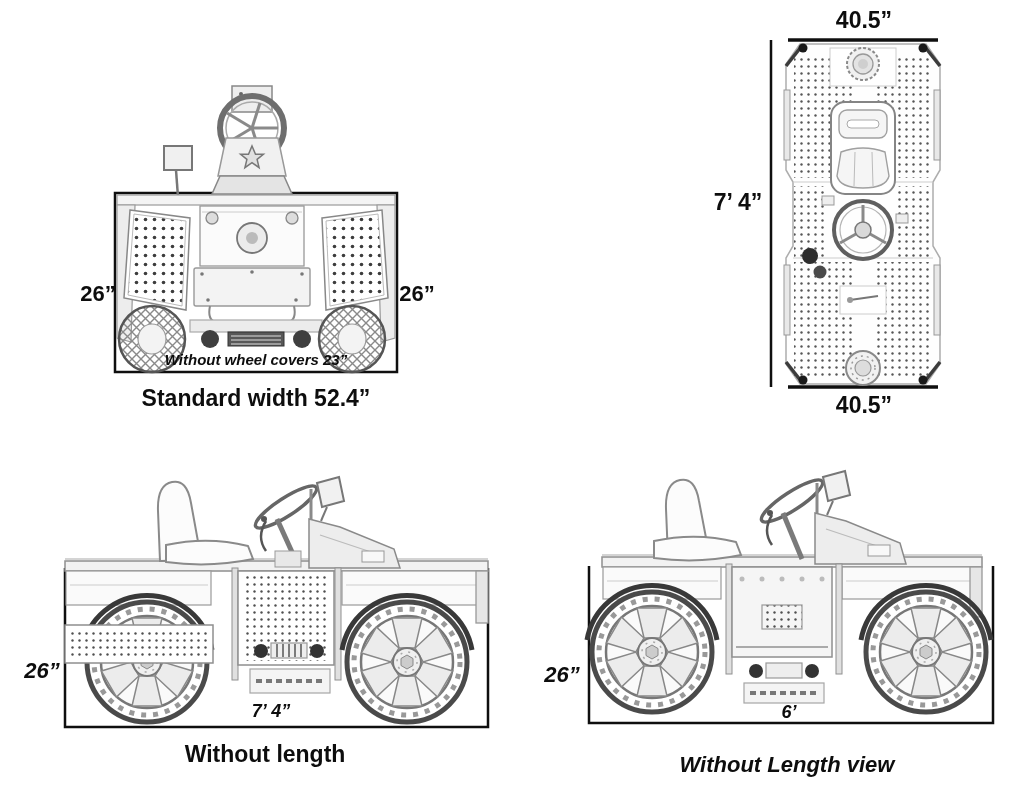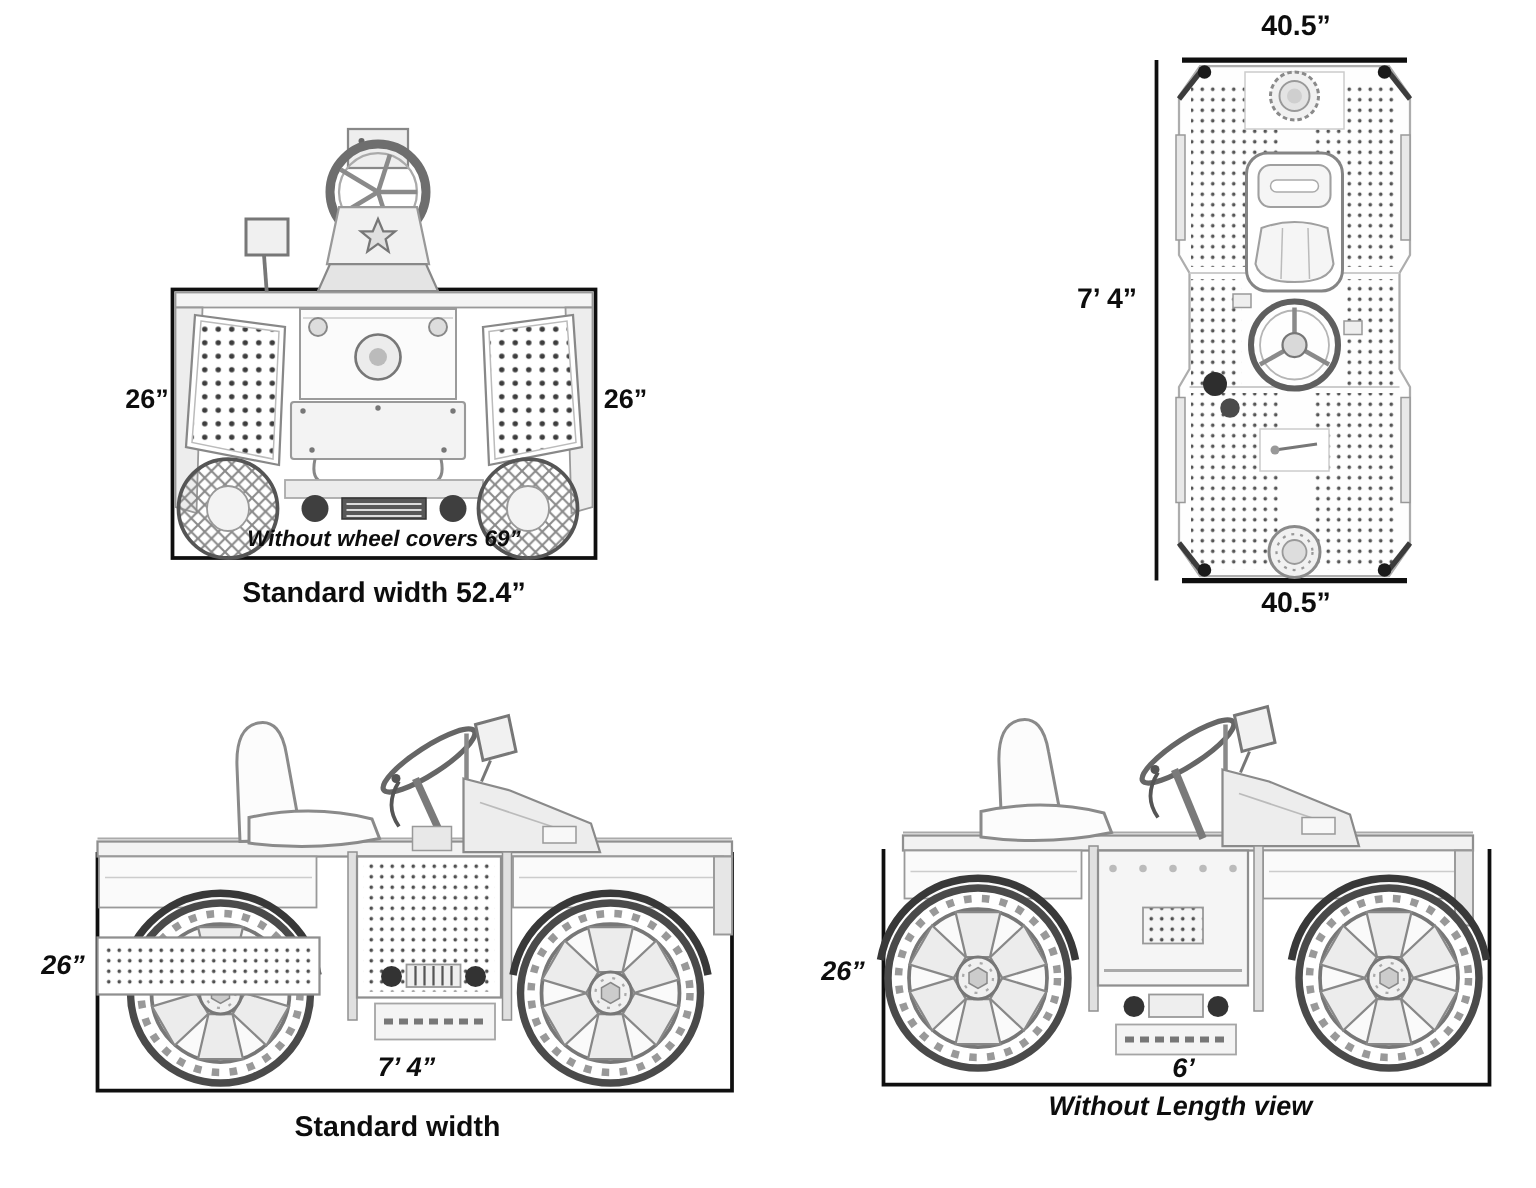--- a/index.html
+++ b/index.html
@@ -6,23 +6,23 @@
   .canvas{
     position:relative;width:1024px;height:792px;background:#fff;
     font-family:"Liberation Sans", sans-serif;color:#0d0d0d;overflow:hidden;
   }
   .view{position:absolute;}
   .view svg{position:absolute;left:0;top:0;display:block;}
   .lbl{
     position:absolute;font-weight:bold;text-align:center;
     line-height:1.1;white-space:nowrap;color:#0d0d0d;
   }
-  .s19{font-size:19px;}
+  .s19{font-size:23px;}
   .s18{font-size:18px;}
-  .s17{font-size:18px;}
+  .s17{font-size:22px;margin-top:25px;}
   .s15{font-size:15px;}
   .it{font-style:italic;}
 </style>
 </head>
 <body>
 
 <div class="canvas">
 
   <section class="view" style="left:60px;top:80px;width:390px;height:340px;">
     <svg width="390" height="340" viewBox="0 0 390 340">
@@ -90,21 +90,21 @@
       <line x1="171" y1="260" x2="221" y2="260" stroke="#dddddd" stroke-width="1.2"></line>
       <line x1="171" y1="264" x2="221" y2="264" stroke="#dddddd" stroke-width="1.2"></line>
 
       <ellipse cx="92" cy="259" rx="33" ry="33" fill="url(#pfKnob)" stroke="#555" stroke-width="2.5"></ellipse>
       <ellipse cx="92" cy="259" rx="14" ry="15" fill="#f3f3f3" stroke="#999" stroke-width="1.2"></ellipse>
       <ellipse cx="292" cy="259" rx="33" ry="33" fill="url(#pfKnob)" stroke="#555" stroke-width="2.5"></ellipse>
       <ellipse cx="292" cy="259" rx="14" ry="15" fill="#f3f3f3" stroke="#999" stroke-width="1.2"></ellipse>
     </svg>
     <div class="lbl s17" style="left:16px;top:177px;width:44px;">26”</div>
     <div class="lbl s17" style="left:335px;top:177px;width:44px;">26”</div>
-    <div class="lbl s15 it" style="left:66px;top:272px;width:260px;">Without wheel covers 69”</div>
+    <div class="lbl s15 it" style="left:66px;top:272px;width:260px;">Without wheel covers 23”</div>
     <div class="lbl s19" style="left:46px;top:306px;width:300px;">Standard width 52.4”</div>
   </section>
 
   <section class="view" style="left:700px;top:0px;width:324px;height:420px;">
     <svg width="324" height="420" viewBox="0 0 324 420">
       <defs>
         <pattern id="ptDots" width="7" height="7" patternUnits="userSpaceOnUse">
           <circle cx="3.5" cy="3.5" r="1.2" fill="#555555"></circle>
         </pattern>
       </defs>
@@ -253,21 +253,21 @@
           <line x1="263" y1="189" x2="263" y2="202"></line>
         <line x1="269" y1="189" x2="269" y2="202"></line>
           <line x1="275" y1="189" x2="275" y2="202"></line>
         <line x1="281" y1="189" x2="281" y2="202"></line>
       </g>
       <rect x="230" y="214" width="80" height="24" fill="#f4f4f4" stroke="#a5a5a5" stroke-width="1.2"></rect>
       <line x1="236" y1="226" x2="304" y2="226" stroke="#777" stroke-width="4" stroke-dasharray="6,4"></line>
     </svg>
     <div class="lbl s17 it" style="left:2px;top:179px;width:40px;">26”</div>
     <div class="lbl s18 it" style="left:201px;top:247px;width:100px;">7’ 4”</div>
-    <div class="lbl s19" style="left:95px;top:287px;width:300px;">Standard width</div>
+    <div class="lbl s19" style="left:95px;top:287px;width:300px;">Without length</div>
   </section>
 
   <section class="view" style="left:540px;top:455px;width:484px;height:337px;">
     <svg width="484" height="337" viewBox="0 0 484 337">
       <defs>
         <pattern id="pqDots" width="7" height="7" patternUnits="userSpaceOnUse">
           <circle cx="3.5" cy="3.5" r="1.2" fill="#4f4f4f"></circle>
         </pattern>
         <g id="wheelD">
           <circle r="60" fill="#ffffff" stroke="#4a4a4a" stroke-width="5"></circle>

